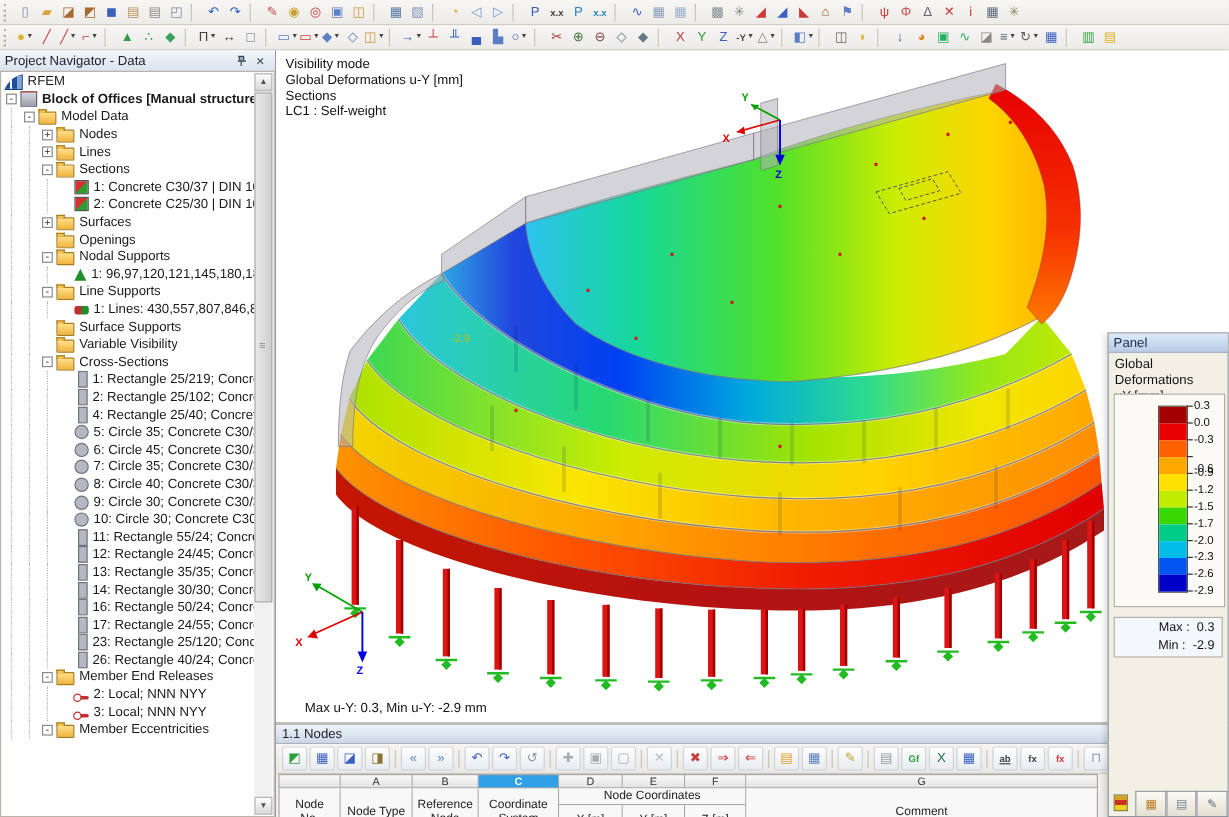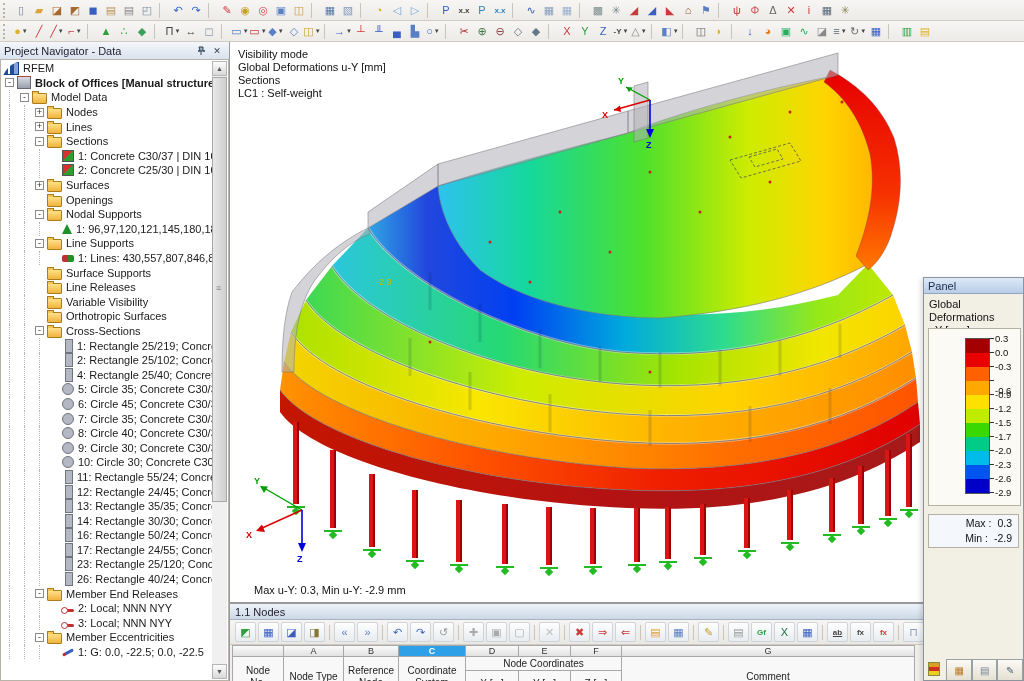--- a/index.html
+++ b/index.html
@@ -518,35 +518,21 @@
           <div class="tguide"></div>
           <div class="tnoexp"></div>
           <span class="tico ti-fold"></span>
           <span class="tlabel">Surface Supports</span>
         </div>
         <div class="trow">
           <div class="tguide"></div>
           <div class="tguide"></div>
           <div class="tnoexp"></div>
           <span class="tico ti-fold"></span>
-          <span class="tlabel">Line Releases</span>
-        </div>
-        <div class="trow">
-          <div class="tguide"></div>
-          <div class="tguide"></div>
-          <div class="tnoexp"></div>
-          <span class="tico ti-fold"></span>
           <span class="tlabel">Variable Visibility</span>
-        </div>
-        <div class="trow">
-          <div class="tguide"></div>
-          <div class="tguide"></div>
-          <div class="tnoexp"></div>
-          <span class="tico ti-fold"></span>
-          <span class="tlabel">Orthotropic Surfaces</span>
         </div>
         <div class="trow">
           <div class="tguide"></div>
           <div class="tguide"></div>
           <div class="texp">-</div>
           <span class="tico ti-fold"></span>
           <span class="tlabel">Cross-Sections</span>
         </div>
         <div class="trow">
           <div class="tguide"></div>
@@ -706,28 +692,20 @@
           <div class="tnoexp"></div>
           <span class="tico ti-rel"></span>
           <span class="tlabel">3: Local; NNN NYY</span>
         </div>
         <div class="trow">
           <div class="tguide"></div>
           <div class="tguide"></div>
           <div class="texp">-</div>
           <span class="tico ti-fold"></span>
           <span class="tlabel">Member Eccentricities</span>
-        </div>
-        <div class="trow">
-          <div class="tguide"></div>
-          <div class="tguide"></div>
-          <div class="tguide"></div>
-          <div class="tnoexp"></div>
-          <span class="tico ti-ecc"></span>
-          <span class="tlabel">1: G: 0.0, -22.5; 0.0, -22.5</span>
         </div>
       </div>
     <div id="tree-scroll">
       <div class="sbtn">▲</div>
       <div id="sthumb"></div>
       <div class="sbtn" id="sdown">▼</div>
     </div>
   </div>
 </div>
 

